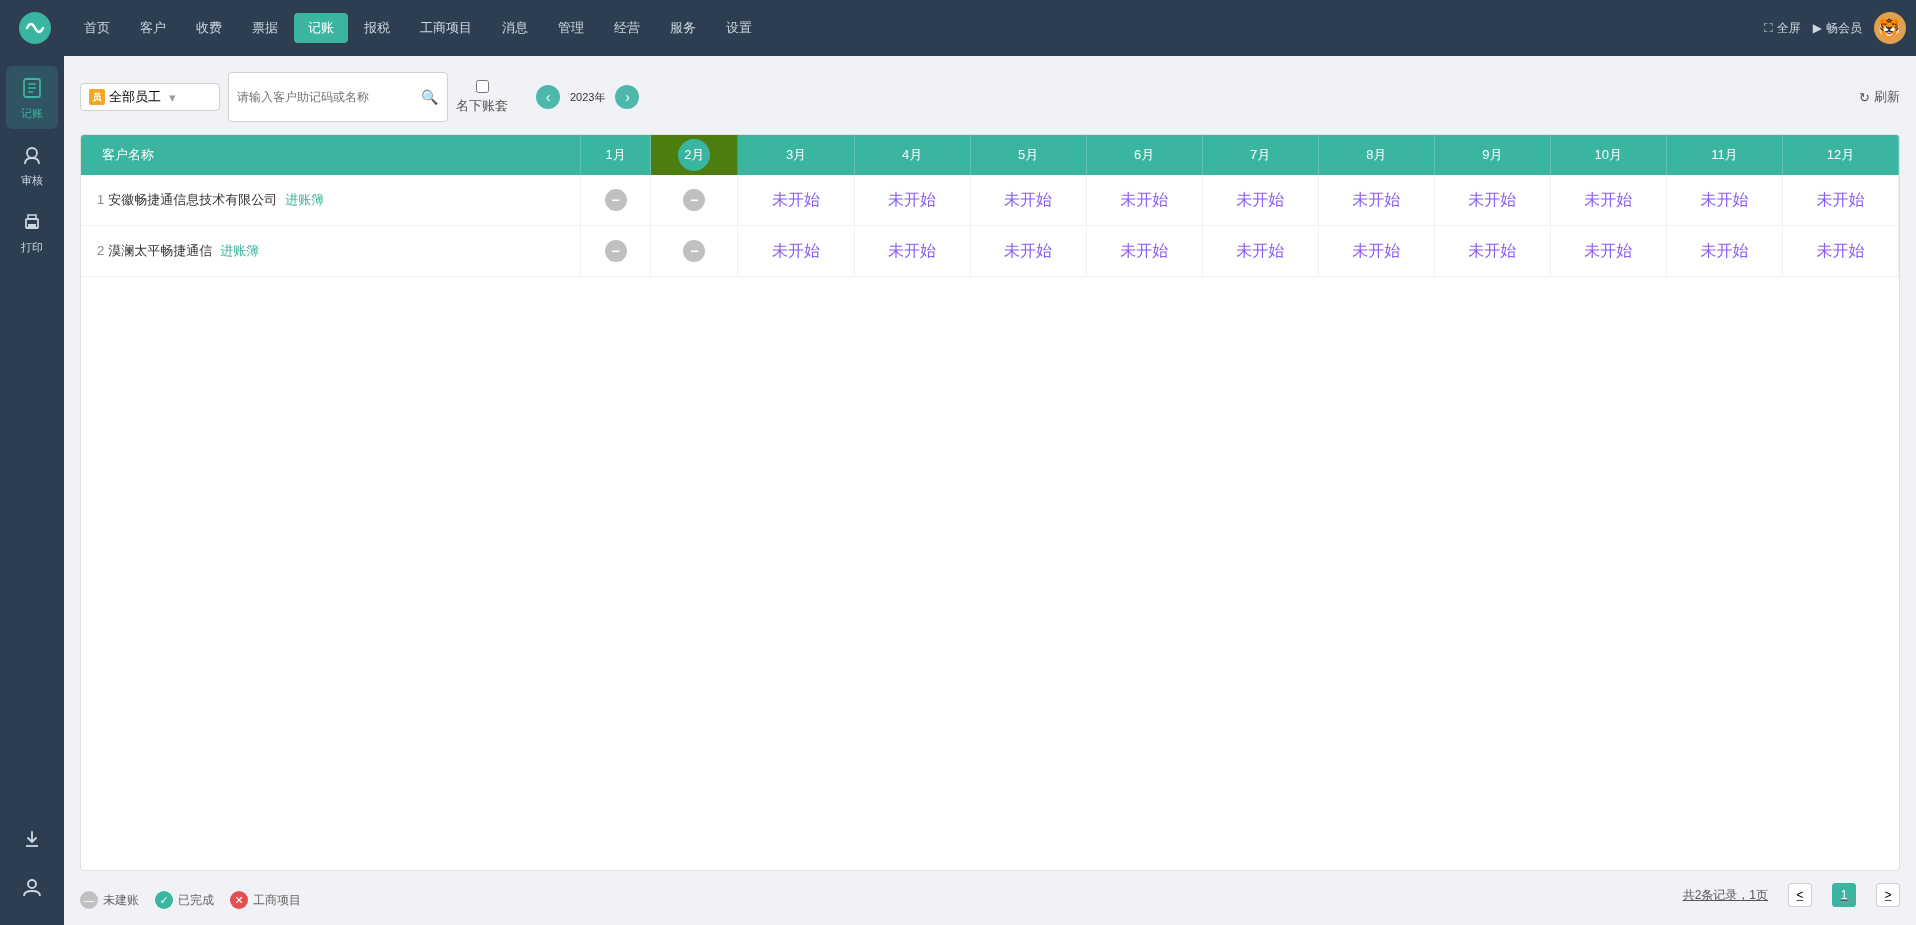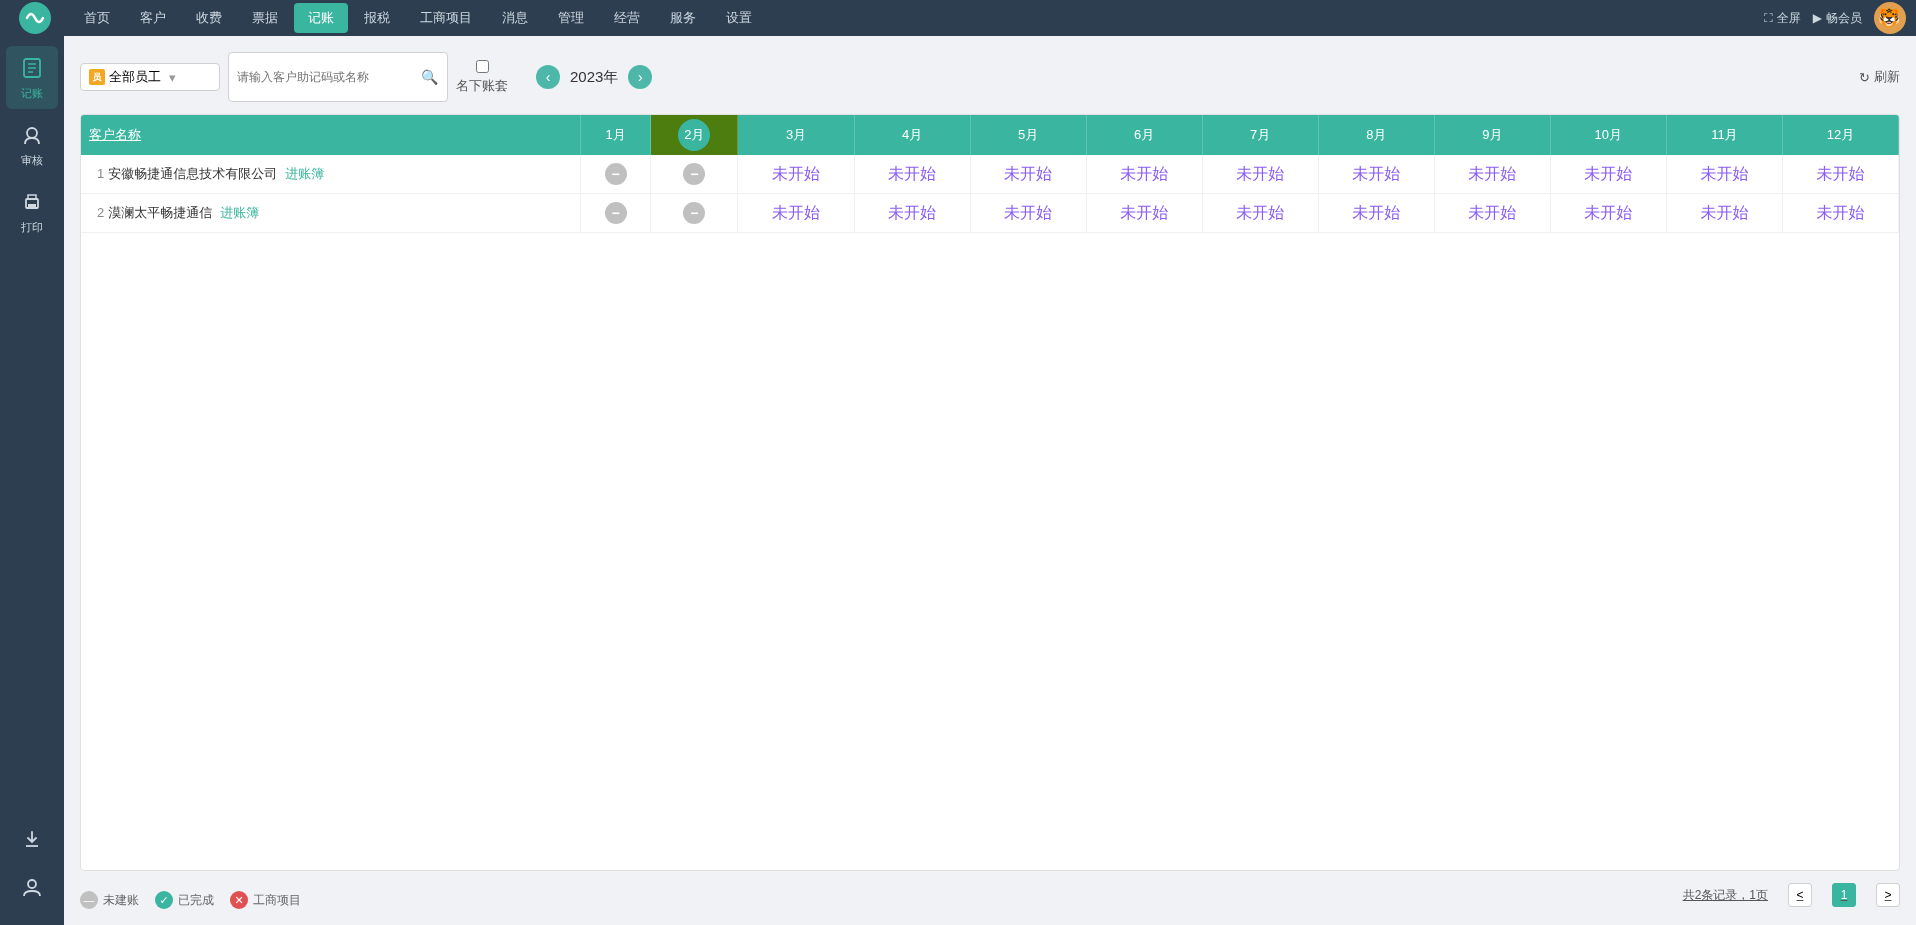--- a/index.html
+++ b/index.html
@@ -1,21 +1,21 @@
 <!DOCTYPE html>
 <html><head>
   <meta charset="utf-8">
   <style>
     * { box-sizing: border-box; margin: 0; padding: 0; }
     body { font-family: 'Microsoft YaHei', Arial, sans-serif; font-size: 13px; background: #f0f2f5; display: flex; flex-direction: column; height: 100vh; overflow: hidden; }
 
     
     .top-nav {
       background: #2d3e50;
-      height: 36px;
+      height: 56px;
       display: flex;
       align-items: center;
       padding: 0 10px;
       flex-shrink: 0;
     }
     .top-nav .logo {
       width: 50px;
       display: flex;
       align-items: center;
       justify-content: center;
@@ -172,21 +172,21 @@
       align-items: center;
       gap: 10px;
       margin-left: 20px;
     }
     .year-arrow {
       width: 24px; height: 24px; border-radius: 50%;
       background: #4db8aa;
       color: white; border: none; cursor: pointer;
       display: flex; align-items: center; justify-content: center; font-size: 14px;
     }
-    .year-text { font-size: 15px; color: #333; font-weight: 500; }
+    .year-text { font-size: 11px; color: #333; font-weight: 500; }
 
     .refresh-btn {
       margin-left: auto;
       display: flex; align-items: center; gap: 4px;
       cursor: pointer; color: #555; font-size: 13px;
     }
 
     
     .table-wrap {
       background: white;
@@ -219,21 +219,21 @@
       width: 32px; height: 32px; border-radius: 50%;
       background: #3ab5a0;
       color: white;
       display: inline-flex; align-items: center; justify-content: center;
       font-size: 13px;
     }
     tbody tr {
       border-bottom: 1px solid #f0f0f0;
     }
     tbody tr td {
-      padding: 8px 8px;
+      padding: 14px 8px;
       text-align: center;
       font-size: 13px;
       color: #555;
       border-right: 1px solid #f0f0f0;
       white-space: nowrap;
     }
     tbody tr td:first-child {
       text-align: left;
       padding-left: 16px;
     }
@@ -405,21 +405,21 @@
       <div class="refresh-btn">
         <span>↻</span>
         <span>刷新</span>
       </div>
     </div>
 
     <div class="table-wrap">
       <table>
         <thead>
           <tr>
-            <th style="text-align:left;padding-left:8px;text-decoration:underline;">客户名称</th>
+            <th style="text-align:left;padding-left:21px;">客户名称</th>
             <th>1月</th>
             <th style="background:#4d7c0f;padding:4px 8px;">
               <div class="month-circle">2月</div>
             </th>
             <th>3月</th>
             <th>4月</th>
             <th>5月</th>
             <th>6月</th>
             <th>7月</th>
             <th>8月</th>

